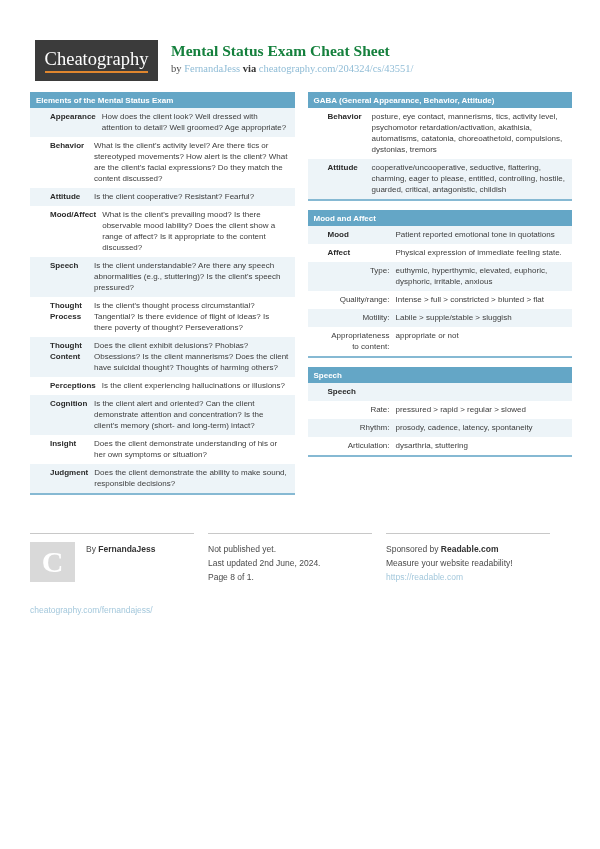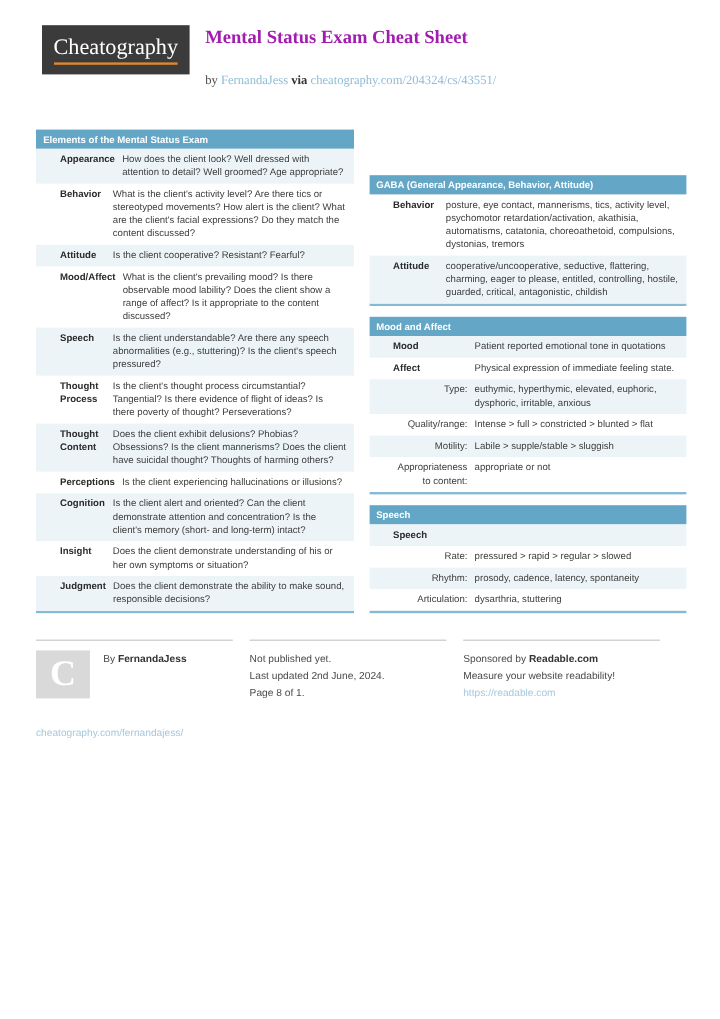--- a/index.html
+++ b/index.html
@@ -1,31 +1,31 @@
 <!DOCTYPE html>
 <html><head>
 <meta charset="utf-8">
 <style>
   * { margin:0; padding:0; box-sizing:border-box; }
   html,body { background:#fff; }
   body { width:600px; height:849px; font-family:"Liberation Sans", sans-serif; position:relative; overflow:hidden; }
 
   
-  .hdr { position:absolute; left:35px; top:21px; display:flex; align-items:flex-start; }
+  .hdr { position:absolute; left:35px; top:40px; display:flex; align-items:flex-start; }
   .logo { width:123px; height:41px; background:#3b3b3b; color:#fff; display:flex; align-items:center; justify-content:center;
           font-family:"Liberation Serif", serif; font-size:18.5px; text-decoration:none; }
   .logo span { border-bottom:2px solid #e0862e; padding-bottom:1px; }
   .hdr-text { margin-left:13px; padding-top:2px; }
-  .sheet-title { font-family:"Liberation Serif", serif; font-weight:bold; font-size:15.5px; color:#a21caf; text-decoration:none; display:block; }
-  .byline { font-family:"Liberation Serif", serif; font-size:10.5px; color:#4a4a4a; margin-top:21px; }
+  .sheet-title { font-family:"Liberation Serif", serif; font-weight:bold; font-size:15.5px; color:#15803d; text-decoration:none; display:block; }
+  .byline { font-family:"Liberation Serif", serif; font-size:10.5px; color:#4a4a4a; margin-top:3px; }
   .byline a { color:#8fbcd6; text-decoration:none; }
   .byline .via { font-weight:bold; color:#333; }
 
   
-  .cols { position:absolute; left:30px; top:108px; width:542px; display:flex; gap:13px; align-items:flex-end; }
+  .cols { position:absolute; left:30px; top:92px; width:542px; display:flex; gap:13px; align-items:flex-start; }
   .col { flex:1 1 0; min-width:0; }
   .cheat-table { border-bottom:2px solid #86b9d3; margin-bottom:9px; }
   .table-title { background:#64a6c6; color:#fff; font-size:8px; font-weight:bold; padding:4px 6px 3px; }
   .row { display:flex; font-size:8px; line-height:11px; color:#3d3d3d; }
   .row.tint { background:#edf4f8; }
   .cell-label { flex:0 0 62px; padding:3px 4px 4px 20px; font-weight:bold; color:#2b2b2b; }
   .labels-wide .cell-label { flex-basis:86px; }
   .cell-label.label-right { font-weight:normal; text-align:right; color:#3d3d3d; }
   .cell-text { flex:1 1 0; min-width:0; padding:3px 6px 4px 2px; }
 

